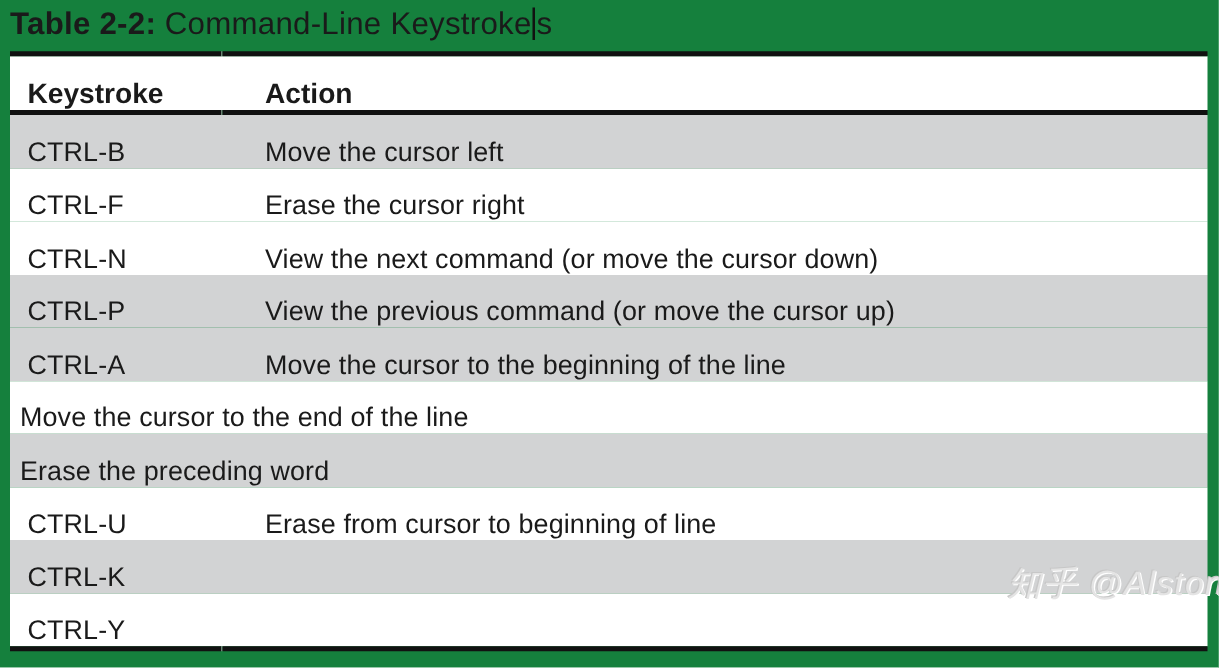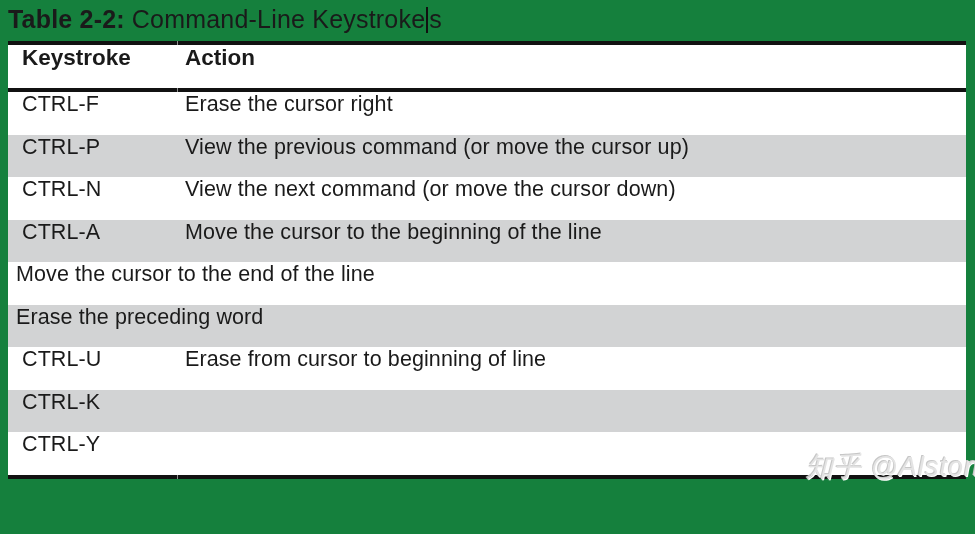--- a/index.html
+++ b/index.html
@@ -40,21 +40,21 @@
     position: absolute;
     left: 8px;
     top: 41px;
     width: 958px;
   }
   .rule { display: flex; height: 4px; }
   .rule .seg1 { width: 169px; background: var(--rule-color, #111111); }
   .rule .seam { width: 1px; background: #8f8f8f; }
   .rule .seg2 { flex: 1; background: var(--rule-color, #111111); }
 
-  .row { display: flex; align-items: flex-start; height: 42.5px; background: #ffffff; }
+  .row { display: flex; align-items: flex-end; height: 42.5px; background: #ffffff; gap: 27px; }
   .row.alt { background: var(--row-alt, #d2d3d4); }
   .row.header { height: 43px; font-weight: bold; font-size: 22.5px; }
   .cell { white-space: nowrap; overflow: hidden; }
   .cell.k { width: 155px; padding-left: 14px; flex: 0 0 auto; }
   .cell.a { padding-left: 8px; flex: 1; }
   .body-rows .row { font-size: 21.5px; letter-spacing: 0.1px; }
 
   
   .watermark {
     position: absolute;
@@ -89,31 +89,35 @@
       <div class="cell a">Action</div>
     </div>
 
     <div class="rule">
       <div class="seg1"></div>
         <div class="seam"></div>
         <div class="seg2"></div>
     </div>
 
     <div class="body-rows" id="rows">
+        <div class="row alt">
+          <div class="cell k">CTRL-B</div>
+          <div class="cell a">Move the cursor left</div>
+        </div>
         <div class="row">
           <div class="cell k">CTRL-F</div>
           <div class="cell a">Erase the cursor right</div>
         </div>
+        <div class="row">
+          <div class="cell k">CTRL-N</div>
+          <div class="cell a">View the next command (or move the cursor down)</div>
+        </div>
         <div class="row alt">
           <div class="cell k">CTRL-P</div>
           <div class="cell a">View the previous command (or move the cursor up)</div>
-        </div>
-        <div class="row">
-          <div class="cell k">CTRL-N</div>
-          <div class="cell a">View the next command (or move the cursor down)</div>
         </div>
         <div class="row alt">
           <div class="cell k">CTRL-A</div>
           <div class="cell a">Move the cursor to the beginning of the line</div>
         </div>
         <div class="row">
           <div class="cell a">Move the cursor to the end of the line</div>
         </div>
         <div class="row alt">
           <div class="cell a">Erase the preceding word</div>

